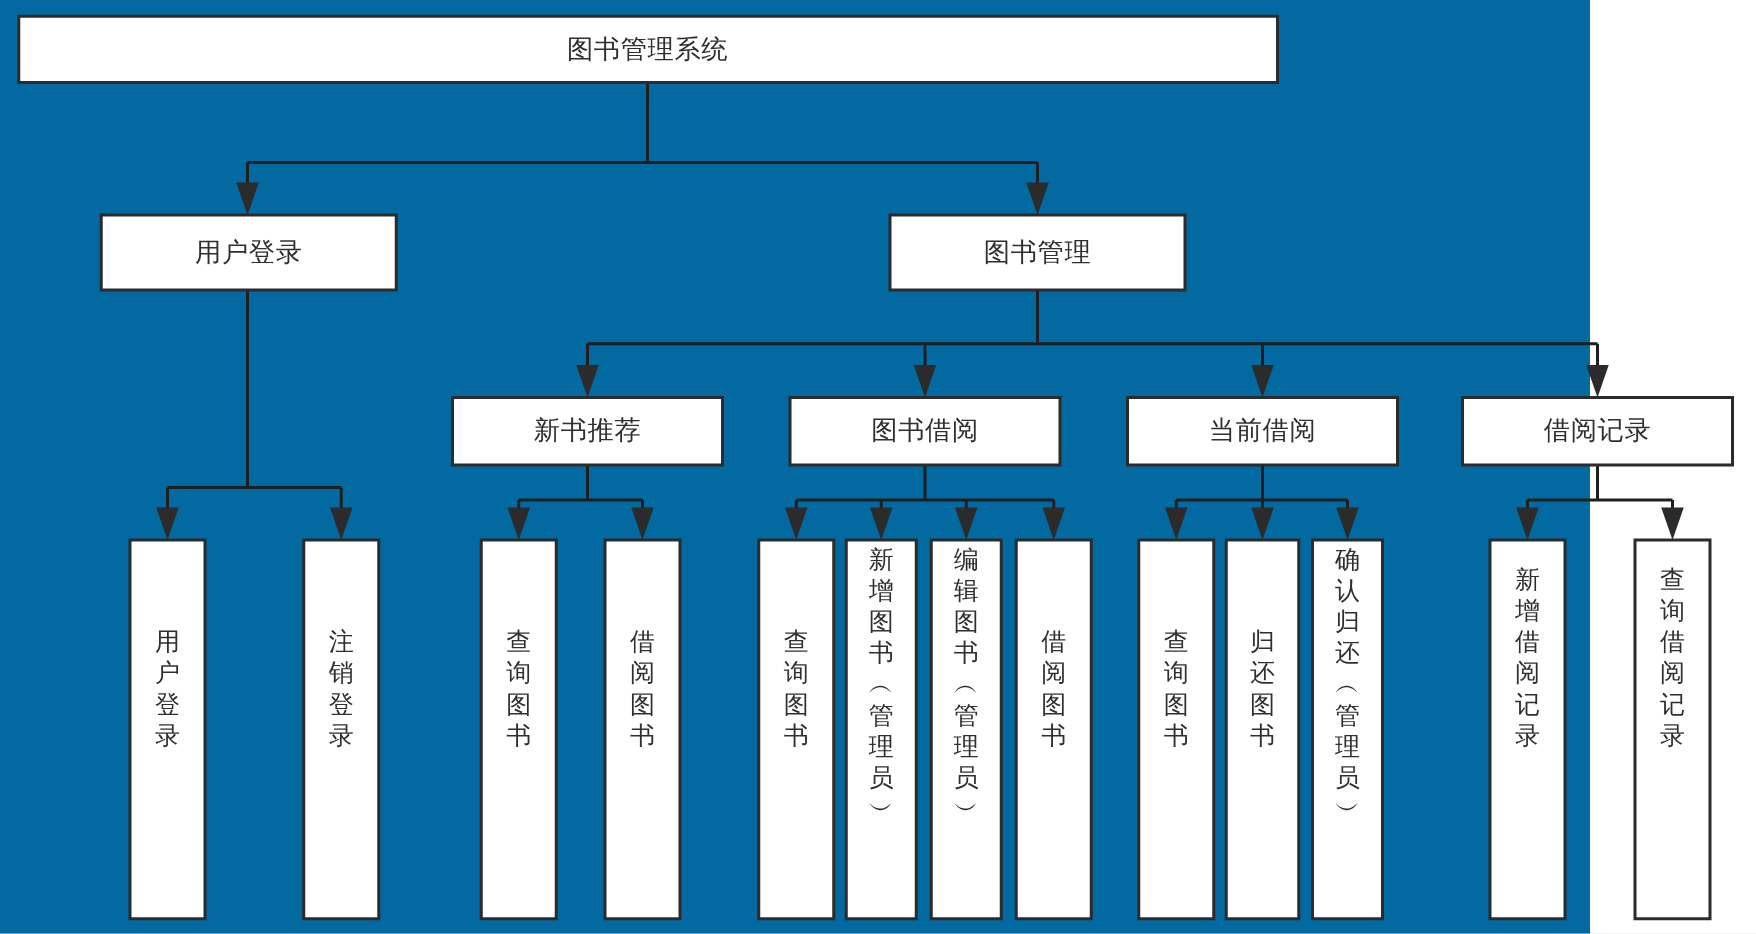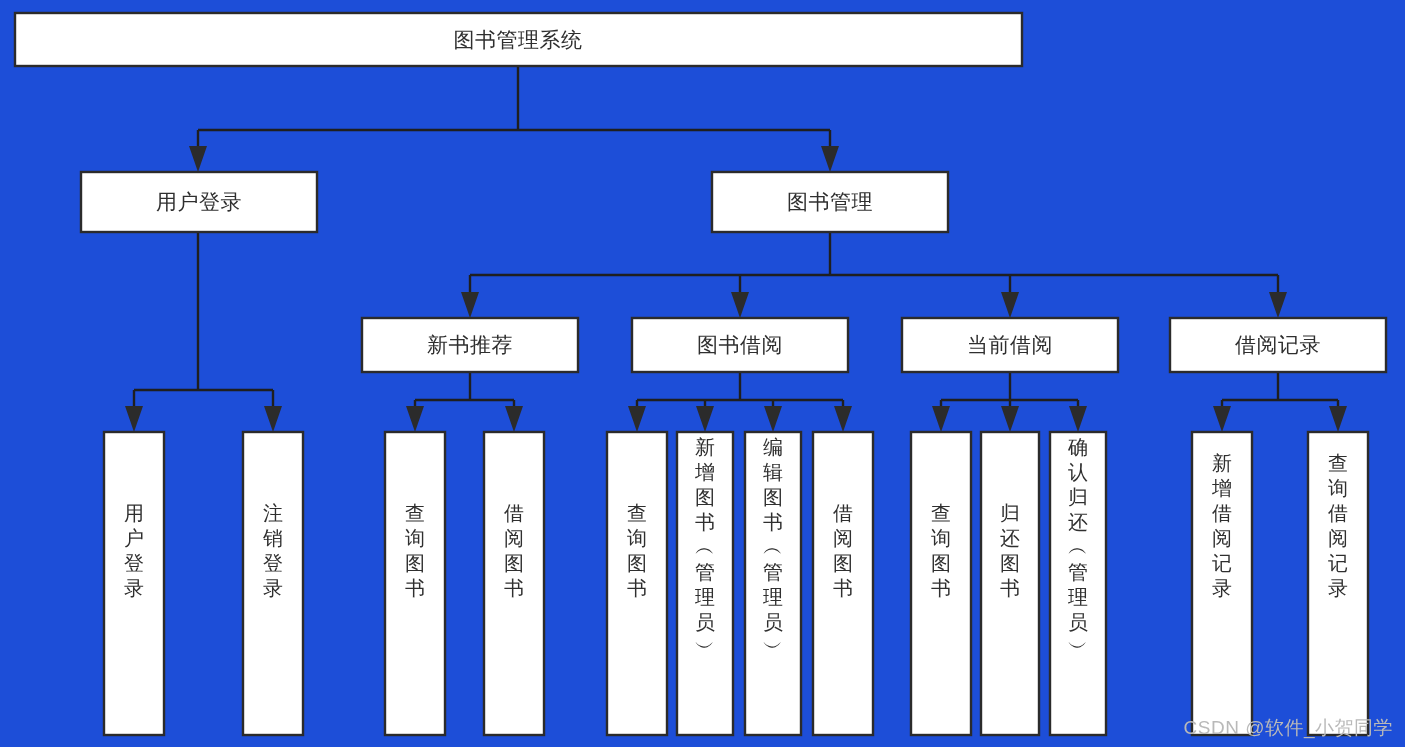--- a/index.html
+++ b/index.html
@@ -8,23 +8,23 @@
     background: #ffffff;
   }
   body {
     width: 1405px;
     height: 747px;
     font-family: "Liberation Sans", "DejaVu Sans", sans-serif;
     overflow: hidden;
   }
   #diagram-root {
     position: relative;
-    width: 1405px;
+    width: 1272px;
     height: 747px;
-    background: #1d4ed8;
+    background: #0369a1;
   }
   svg#tree-svg {
     position: absolute;
     top: 0;
     left: 0;
     width: 1405px;
     height: 747px;
     display: block;
   }
   .node-box {
@@ -239,14 +239,13 @@
       <text class="vert-label" x="1222" y="470"><tspan x="1222" dy="0">新</tspan><tspan x="1222" dy="25">增</tspan><tspan x="1222" dy="25">借</tspan><tspan x="1222" dy="25">阅</tspan><tspan x="1222" dy="25">记</tspan><tspan x="1222" dy="25">录</tspan></text>
     </g>
 
     <g>
       <rect class="node-box" x="1308" y="432" width="60" height="303"></rect>
       <text class="vert-label" x="1338" y="470"><tspan x="1338" dy="0">查</tspan><tspan x="1338" dy="25">询</tspan><tspan x="1338" dy="25">借</tspan><tspan x="1338" dy="25">阅</tspan><tspan x="1338" dy="25">记</tspan><tspan x="1338" dy="25">录</tspan></text>
     </g>
 
   </svg>
 
-  <div class="watermark">CSDN @软件_小贺同学</div>
 </div>
 
 </body></html>

